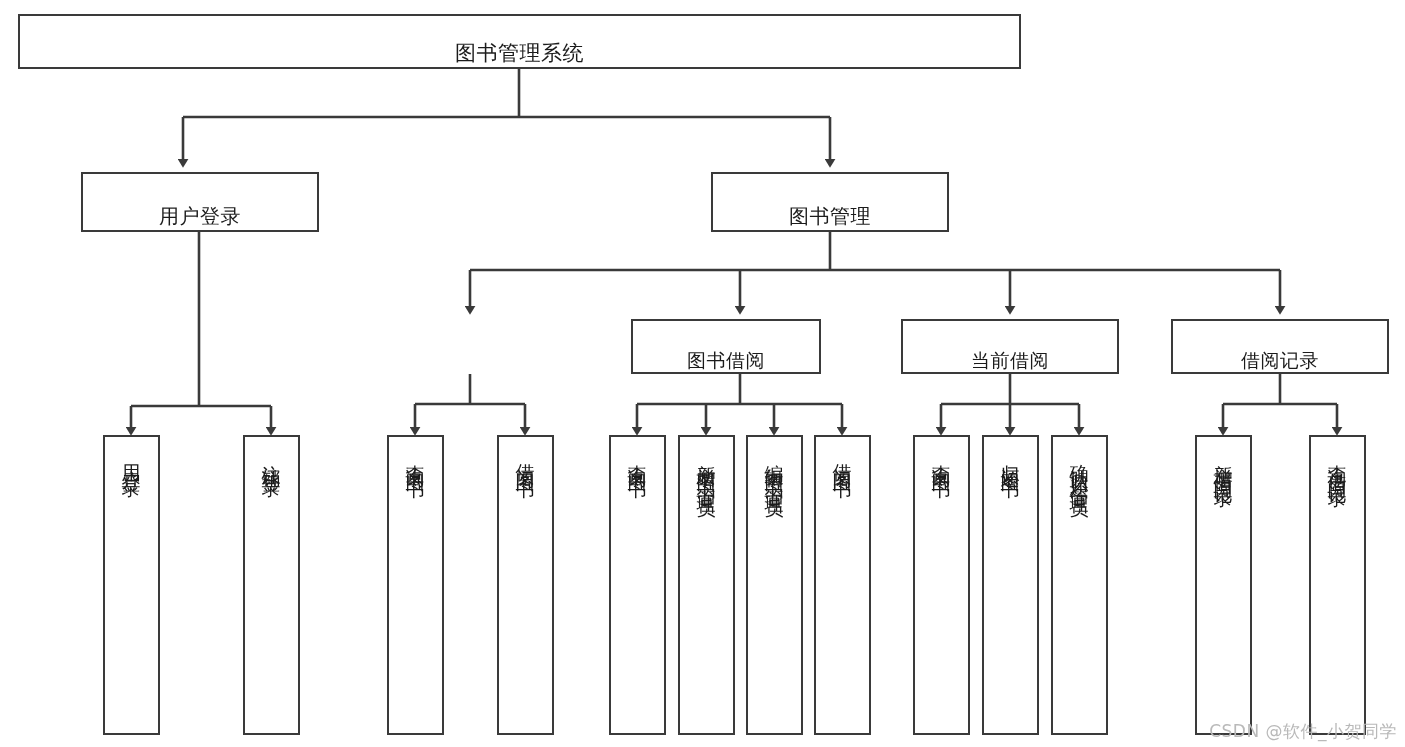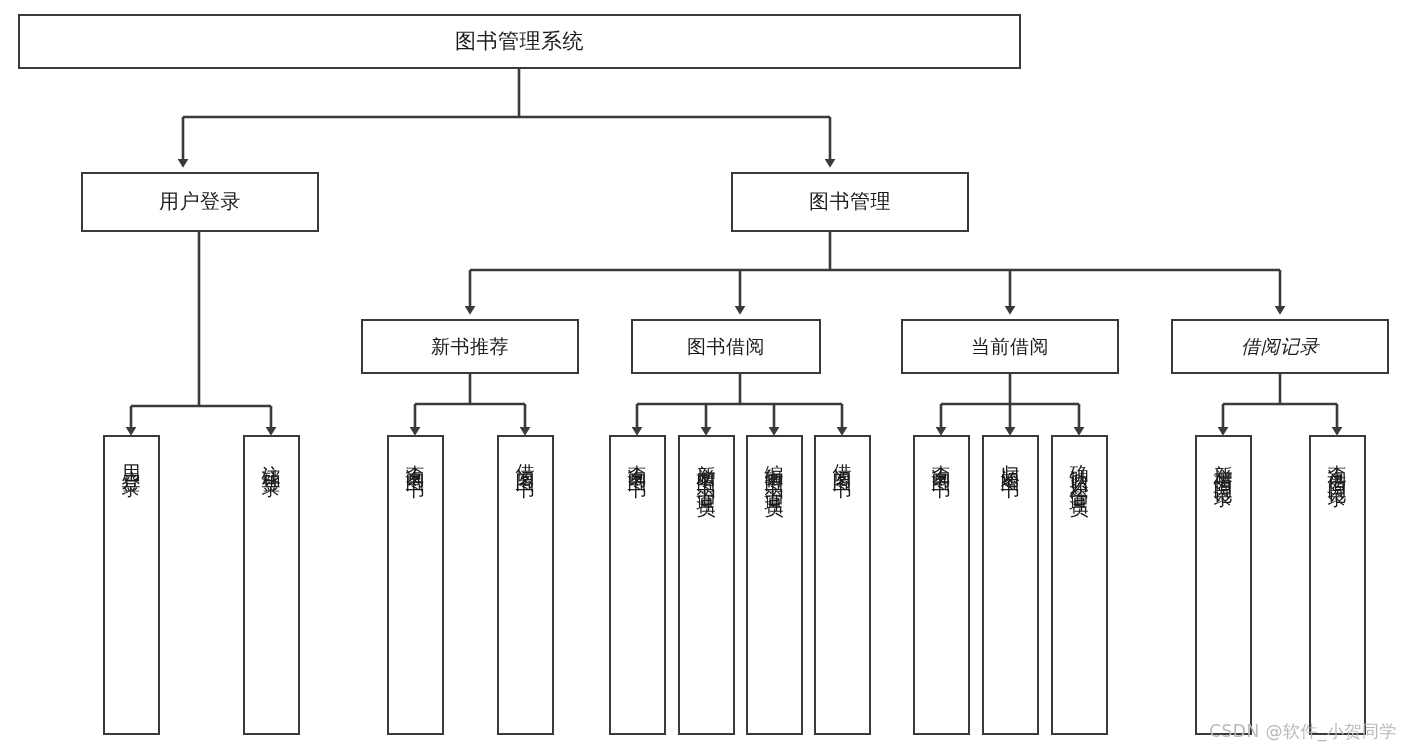--- a/index.html
+++ b/index.html
@@ -25,21 +25,21 @@
     width: 1405px;
     height: 747px;
     pointer-events: none;
   }
   .node {
     position: absolute;
     box-sizing: border-box;
     background: #ffffff;
     border: 2px solid #3a3a3a;
     display: flex;
-    align-items: center;
+    align-items: flex-end;
     justify-content: center;
     color: #1b1b1b;
   }
   .node.root {
     font-size: 21px;
   }
   .node.level2 {
     font-size: 20px;
   }
   .node.level3 {
@@ -129,34 +129,31 @@
     </g>
   </svg>
 
   <div class="node root" style="left:18px; top:14px; width:1003px; height:55px;">
     <span class="label">图书管理系统</span>
   </div>
 
   <div class="node level2" style="left:81px; top:172px; width:238px; height:60px;">
     <span class="label">用户登录</span>
   </div>
-  <div class="node level2" style="left:711px; top:172px; width:238px; height:60px;margin-left:20px;">
+  <div class="node level2" style="left:711px; top:172px; width:238px; height:60px;">
     <span class="label">图书管理</span>
   </div>
 
-  <div class="node level3" style="left:361px; top:319px; width:218px; height:55px;">
-    <span class="label">新书推荐</span>
-  </div>
   <div class="node level3" style="left:631px; top:319px; width:190px; height:55px;">
     <span class="label">图书借阅</span>
   </div>
   <div class="node level3" style="left:901px; top:319px; width:218px; height:55px;">
     <span class="label">当前借阅</span>
   </div>
-  <div class="node level3" style="left:1171px; top:319px; width:218px; height:55px;font-style:italic;">
+  <div class="node level3" style="left:1171px; top:319px; width:218px; height:55px;">
     <span class="label">借阅记录</span>
   </div>
 
   <div class="node leaf" style="left:103px; top:435px; width:57px; height:300px;">
     <span class="label">用户登录</span>
   </div>
   <div class="node leaf" style="left:243px; top:435px; width:57px; height:300px;">
     <span class="label">注销登录</span>
   </div>
 

